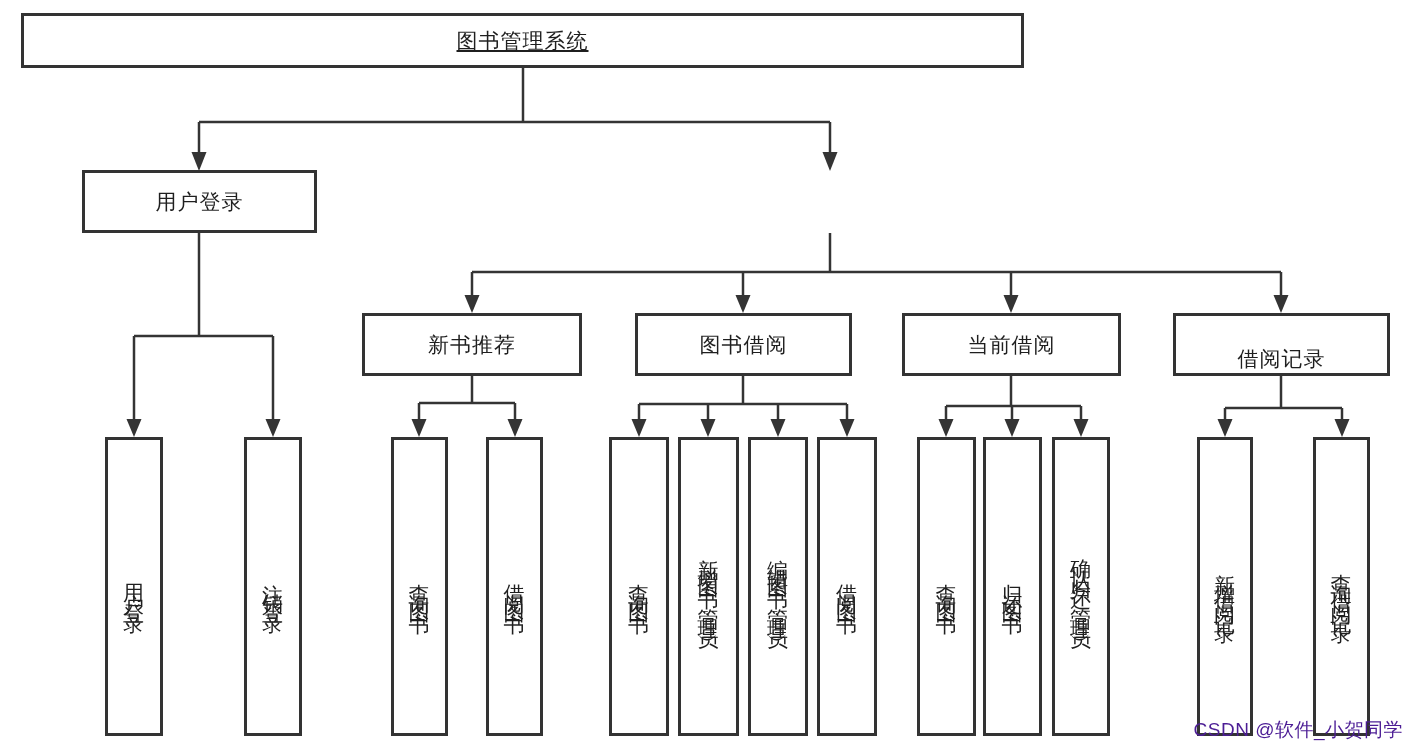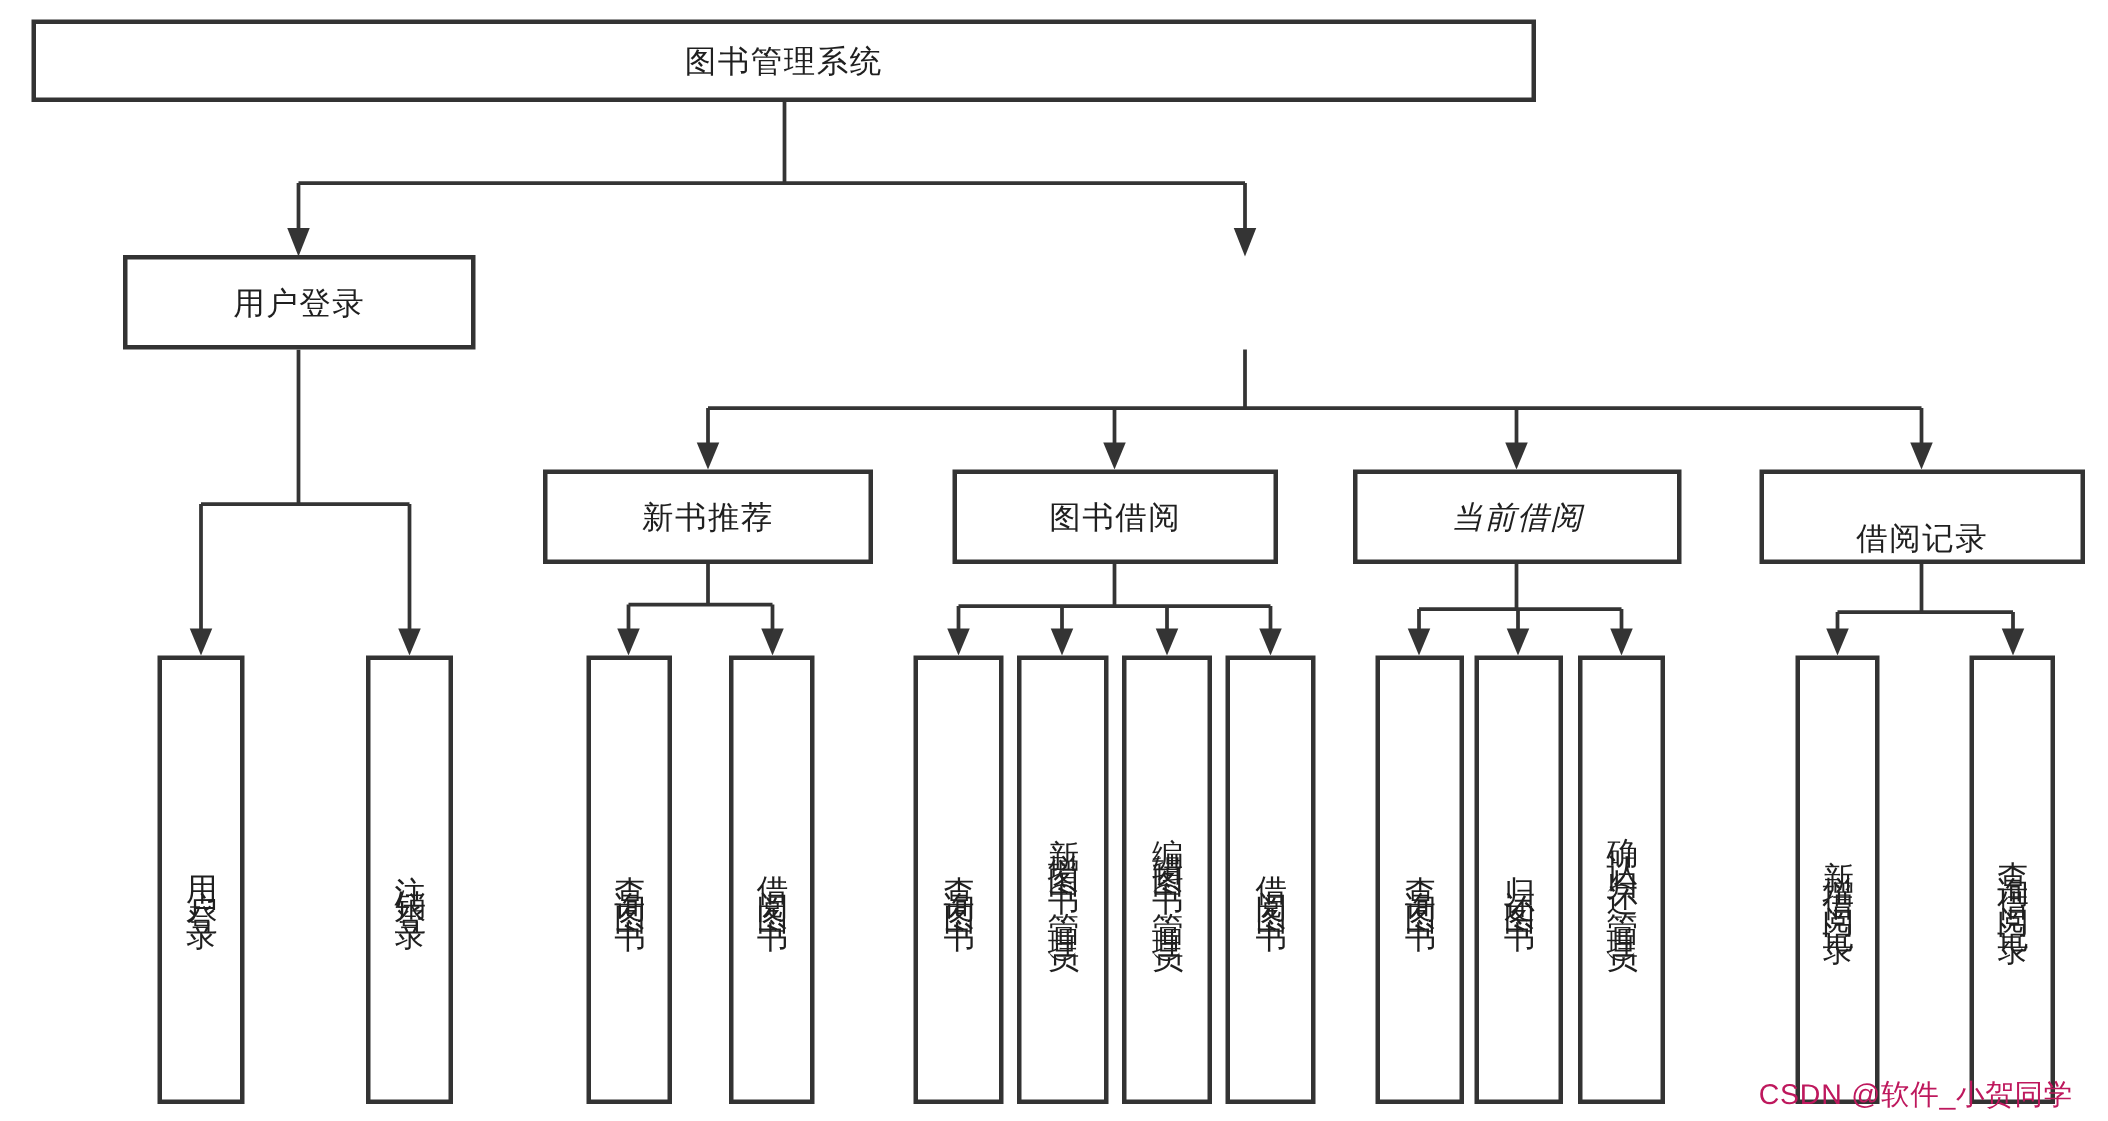--- a/index.html
+++ b/index.html
@@ -46,24 +46,24 @@
   .vlabel {
     writing-mode: vertical-lr;
     text-orientation: mixed;
     font-size: 21px;
     letter-spacing: 10px;
     line-height: 1;
     white-space: nowrap;
   }
   #watermark {
     position: absolute;
-    right: 23px;
+    right: 2px;
     bottom: 4px;
     font-size: 19px;
-    color: #be185d;
+    color: #4c1d95;
     letter-spacing: 0.5px;
     z-index: 3;
     white-space: nowrap;
   }
 </style>
 </head>
 <body>
 
 <div id="canvas">
 
@@ -122,35 +122,35 @@
     <polygon points="1073.5,419 1088.5,419 1081,437"></polygon>
 
     <line x1="1281" y1="376" x2="1281" y2="408"></line>
     <line x1="1225" y1="408" x2="1342" y2="408"></line>
     <line x1="1225" y1="408" x2="1225" y2="420"></line>
     <polygon points="1217.5,419 1232.5,419 1225,437"></polygon>
     <line x1="1342" y1="408" x2="1342" y2="420"></line>
     <polygon points="1334.5,419 1349.5,419 1342,437"></polygon>
   </svg>
 
-  <div class="node" style="left:21px; top:13px; width:1003px; height:55px;">
+  <div class="node" style="left:21px; top:13px; width:1003px; height:55px;text-decoration:underline;">
     <span class="hlabel">图书管理系统</span>
   </div>
 
   <div class="node" style="left:82px; top:170px; width:235px; height:63px;">
     <span class="hlabel">用户登录</span>
   </div>
 
   <div class="node" style="left:362px; top:313px; width:220px; height:63px;">
     <span class="hlabel">新书推荐</span>
   </div>
   <div class="node" style="left:635px; top:313px; width:217px; height:63px;text-align:center;">
     <span class="hlabel">图书借阅</span>
   </div>
-  <div class="node" style="left:902px; top:313px; width:219px; height:63px;font-style:italic;">
+  <div class="node" style="left:902px; top:313px; width:219px; height:63px;">
     <span class="hlabel">当前借阅</span>
   </div>
   <div class="node" style="left:1173px; top:313px; width:217px; height:63px;align-items:flex-end;">
     <span class="hlabel">借阅记录</span>
   </div>
 
   <div class="node" style="left:105px; top:437px; width:58px; height:299px;">
     <span class="vlabel">用户登录</span>
   </div>
   <div class="node" style="left:244px; top:437px; width:58px; height:299px;">

